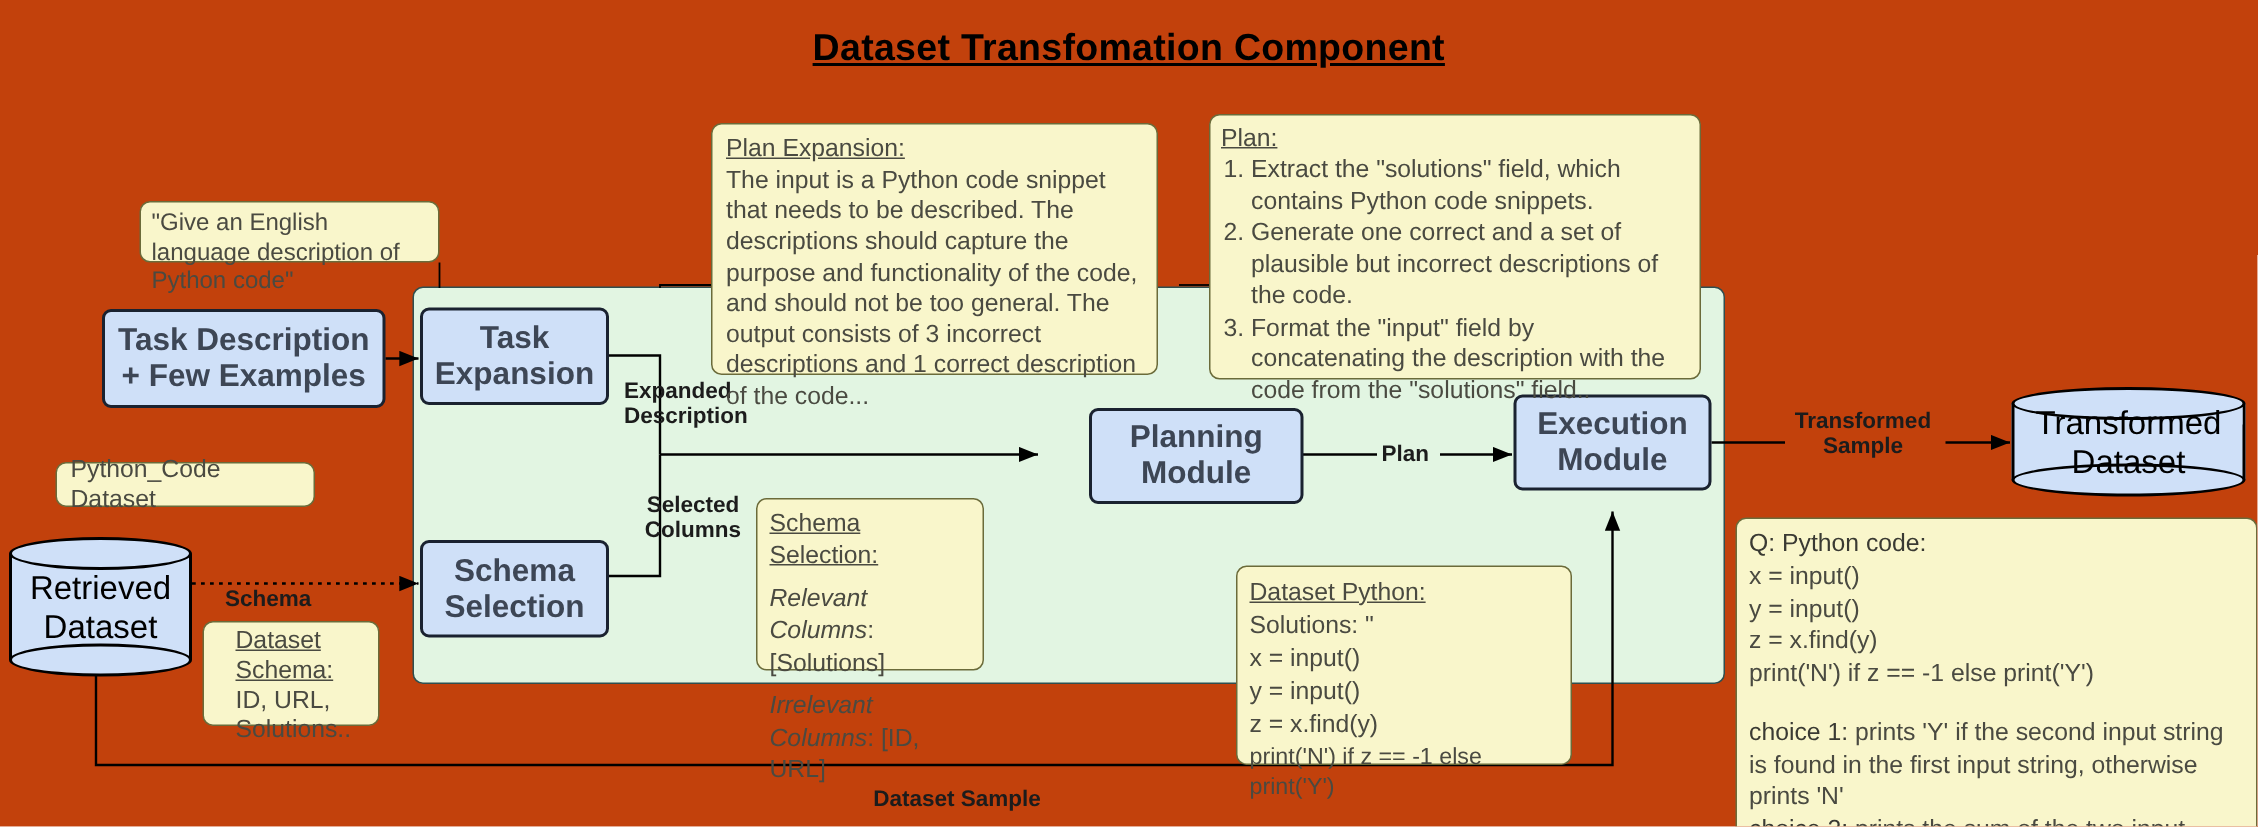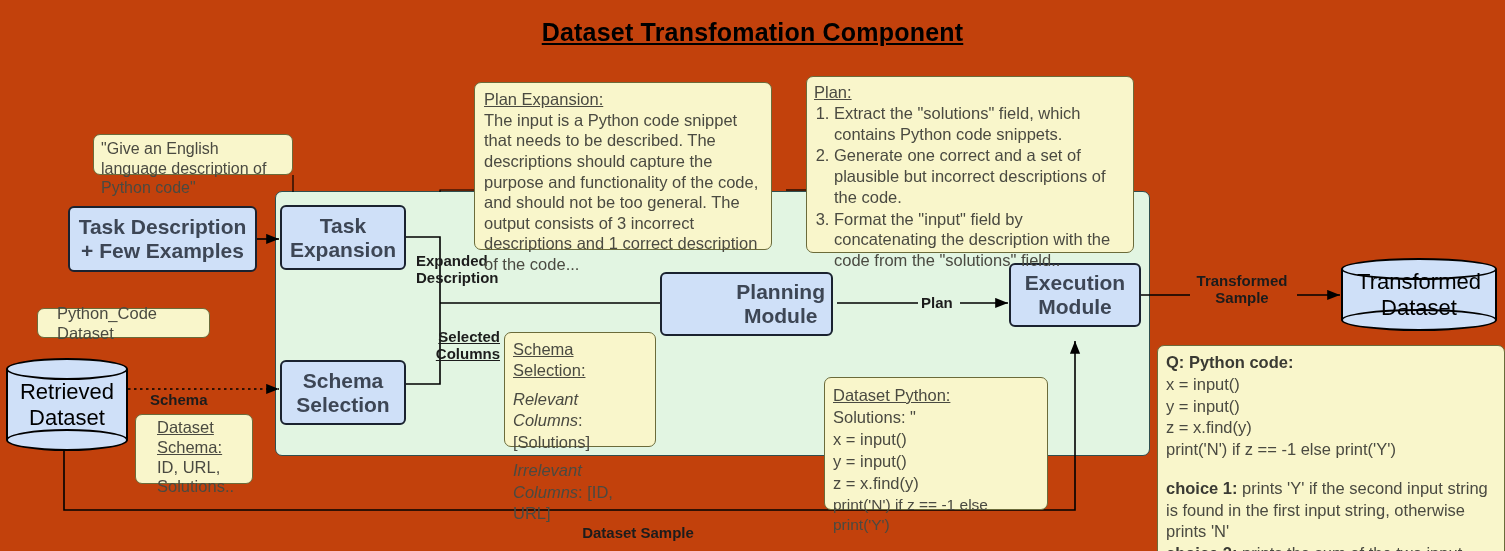--- a/index.html
+++ b/index.html
@@ -86,25 +86,25 @@
   }
   
   .note {
     position: absolute;
     background: #f9f6cb;
     border: 1.5px solid #6b6b3a;
     border-radius: 7px;
     color: #4a4a41;
     font-size: 16.5px;
     line-height: 1.22;
-    padding: 5px 19px;
+    padding: 5px 9px;
   }
   .note .u { text-decoration: underline; }
   .note .it { font-style: italic; }
-  .note .bd { font-weight: bold; color: #3a3a33; }
+  .note .bd { font-weight: normal; color: #3a3a33; }
   .note ol { margin: 0; padding-left: 20px; }
   .note ol li { margin: 0 0 1px 0; }
   
   .elabel {
     position: absolute;
     font-size: 15px;
     font-weight: bold;
     color: #1c1c1c;
     line-height: 1.15;
     white-space: pre-line;
@@ -162,21 +162,21 @@
   <div class="pbox" style="left:280px; top:205px; width:126px; height:65px;">
     <span style="white-space:pre-line">Task
 Expansion</span>
   </div>
 
   <div class="pbox" style="left:280px; top:360px; width:126px; height:65px;">
     <span style="white-space:pre-line">Schema
 Selection</span>
   </div>
 
-  <div class="pbox" style="left:660px; top:272px; width:173px; height:64px;justify-content:flex-end;">
+  <div class="pbox" style="left:726px; top:272px; width:143px; height:64px;">
     <span style="white-space:pre-line">Planning
 Module</span>
   </div>
 
   <div class="pbox" style="left:1009px; top:263px; width:132px; height:64px;">
     <span style="white-space:pre-line">Execution
 Module</span>
   </div>
 
   <div class="cyl" style="left:6px; top:358px; width:122px; height:93px;">
@@ -193,21 +193,21 @@
     <div class="bot"></div>
     <div class="cover"></div>
     <div class="top"></div>
     <div class="lbl" style="white-space:pre-line">Transformed
 Dataset</div>
   </div>
 
   <div class="elabel" style="left:416px; top:252px;">Expanded
 Description</div>
 
-  <div class="elabel" style="left:424px; top:328px; text-align:right; width:76px;text-decoration:underline;">Selected
+  <div class="elabel" style="left:424px; top:328px; text-align:center; width:76px;">Selected
 Columns</div>
 
   <div class="elabel" style="left:921px; top:294px;">Plan</div>
 
   <div class="elabel ctr" style="left:1186px; top:272px; width:112px;">Transformed
 Sample</div>
 
   <div class="elabel" style="left:150px; top:391px;">Schema</div>
 
   <div class="elabel ctr" style="left:500px; top:524px; width:276px;">Dataset Sample</div>

